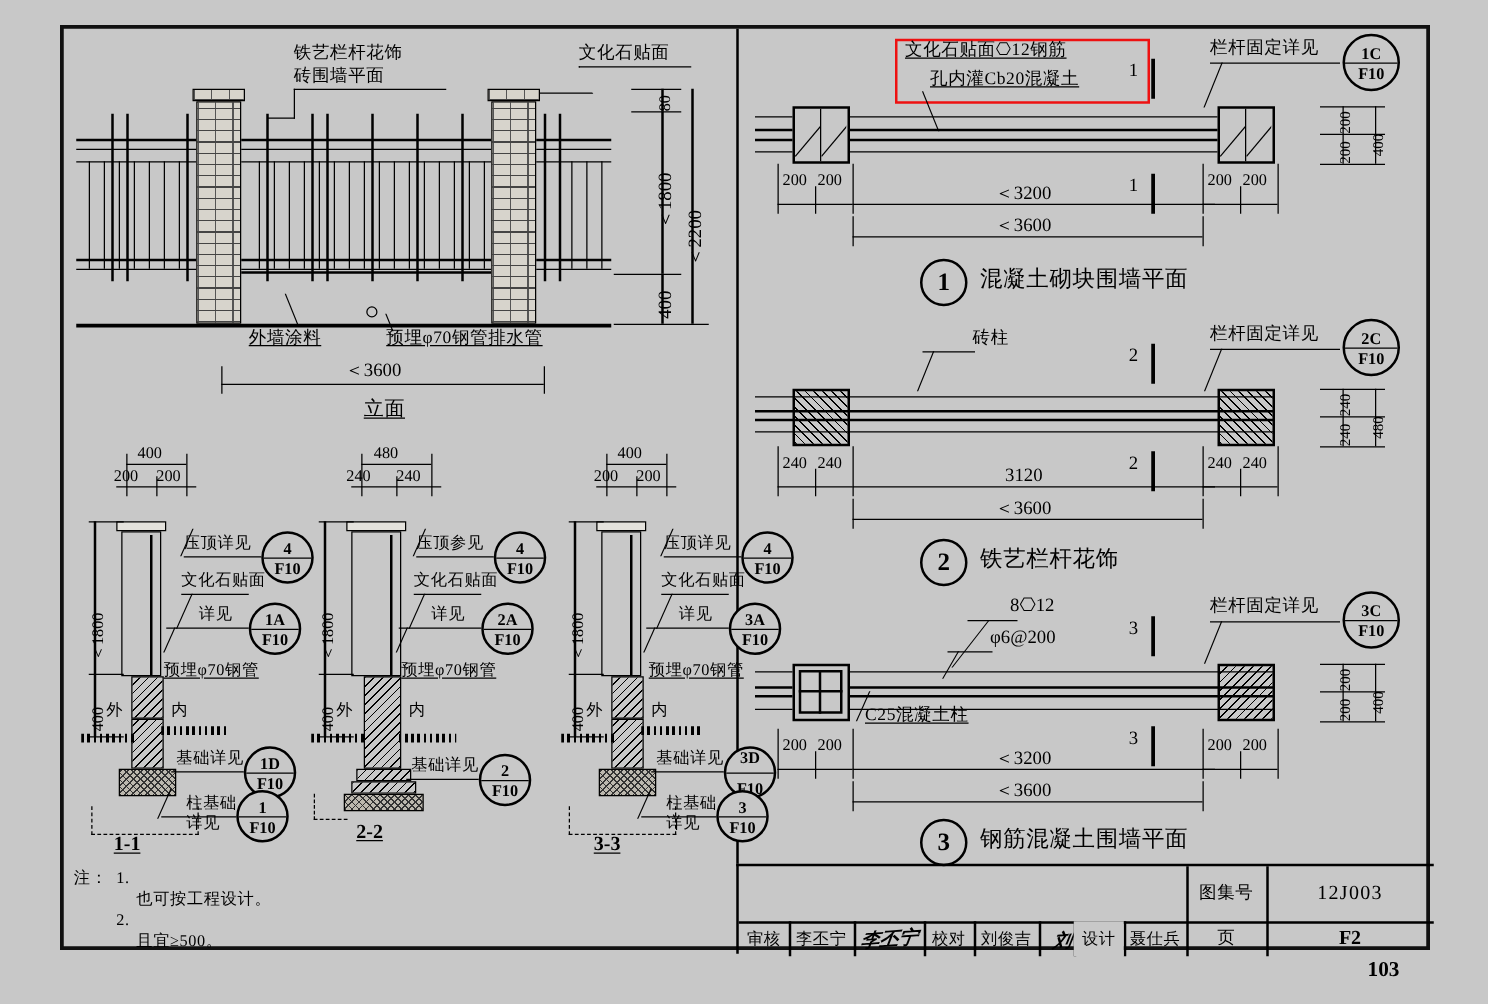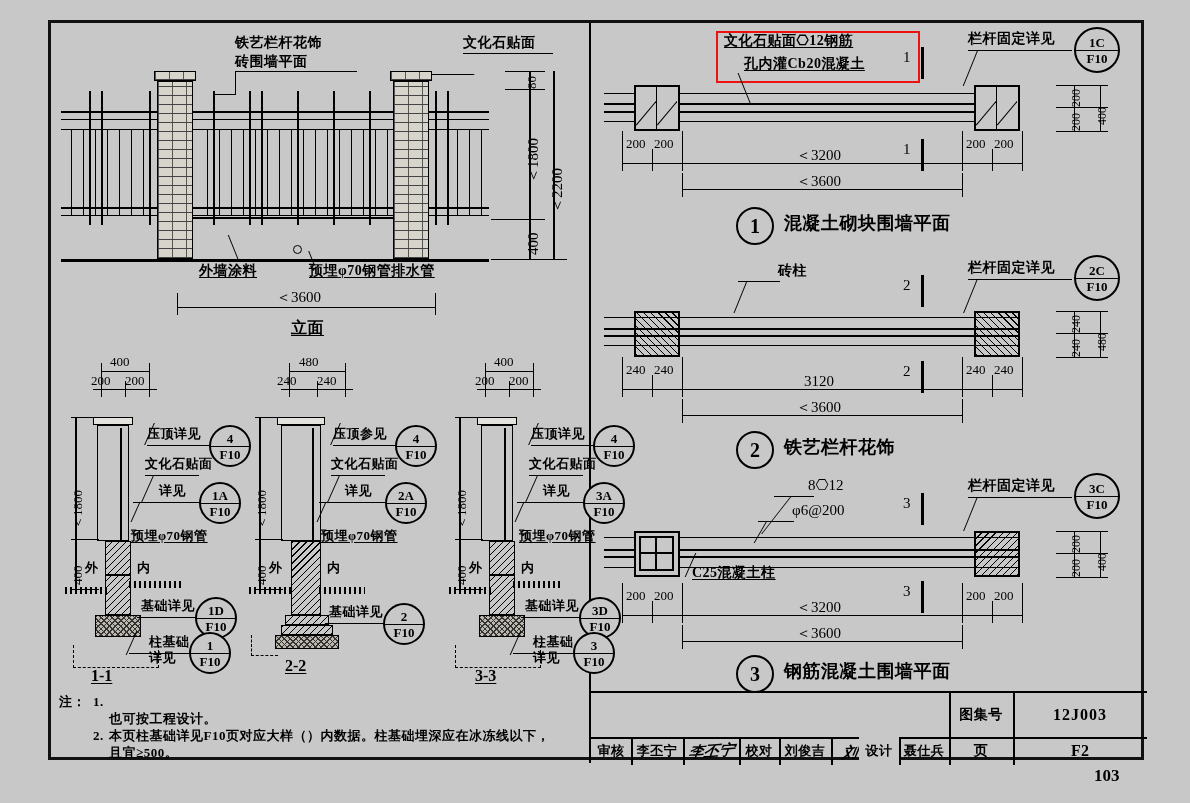--- a/index.html
+++ b/index.html
@@ -8,21 +8,21 @@
     background:#c8c8c8;
     font-family:"Liberation Serif","DejaVu Serif",serif;
     position:relative;overflow:hidden;
   }
   #sheet{
     position:absolute;left:48px;top:20px;width:1096px;height:740px;
     border:3px solid #111;background:#c8c8c8;box-sizing:border-box;
   }
   .abs{position:absolute;}
   .txt{font-family:"Liberation Serif","DejaVu Serif",serif;color:#000;white-space:nowrap;line-height:1.15;}
-  .cn{font-weight:bold;letter-spacing:.5px;} .f12{font-size:12px;} .f13{font-size:13px;}
+  .cn{font-weight:normal;letter-spacing:.5px;} .f12{font-size:12px;} .f13{font-size:13px;}
   .f14{font-size:14px;} .f15{font-size:15px;} .f16{font-size:16px;}
   .f18{font-size:18px;} .f22{font-size:22px;}
   .ul{text-decoration:underline;text-underline-offset:2px;}
   .rot{transform:rotate(-90deg);transform-origin:left top;}
   .ln{position:absolute;background:#000;}
   .h1{height:1px;} .h2{height:2px;} .h3{height:3px;}
   .v1{width:1px;} .v2{width:2px;} .v3{width:3px;}
   .circ{position:absolute;border:2px solid #000;border-radius:50%;
         display:flex;flex-direction:column;align-items:center;justify-content:center;
         background:#c8c8c8;}
@@ -597,21 +597,21 @@
     <div class="circ" style="left:142px;top:133px;width:38px;height:38px;">
       <span class="top">3A</span>
       <span class="sep"></span>
       <span class="bot">F10</span>
     </div>
 
     <div class="abs txt cn f13 ul" style="left:78px;top:180px;">预埋φ70钢管</div>
 
     <div class="abs txt cn f13" style="left:84px;top:250px;">基础详见</div>
     <div class="ln h1" style="left:80px;top:268px;width:58px;"></div>
-    <div class="circ" style="left:138px;top:248px;width:38px;height:38px;">
+    <div class="circ" style="left:138px;top:248px;width:38px;height:38px;justify-content:space-between;">
       <span class="top">3D</span>
       <span class="sep"></span>
       <span class="bot">F10</span>
     </div>
 
     <div class="abs txt cn f13" style="left:92px;top:286px;">柱基础</div>
     <div class="abs txt cn f13" style="left:92px;top:302px;">详见</div>
     <div class="ln h1" style="left:72px;top:304px;width:60px;"></div>
     <div class="abs" style="left:52px;top:282px;width:22px;height:24px;border-right:1px solid #000;transform:skewX(-24deg);"></div>
     <div class="circ" style="left:132px;top:283px;width:38px;height:38px;">
@@ -621,37 +621,36 @@
     </div>
 
     <div class="abs txt f16 ul" style="left:34px;top:318px;font-weight:bold;">3-3</div>
   </div>
 
   <div class="abs" style="left:4px;top:668px;width:534px;height:68px;">
     <div class="abs txt cn f13" style="left:4px;top:4px;">注：</div>
     <div class="abs txt cn f13" style="left:38px;top:4px;">1.</div>
     <div class="abs txt cn f13" style="left:54px;top:21px;">也可按工程设计。</div>
     <div class="abs txt cn f13" style="left:38px;top:38px;">2.</div>
-    <div class="abs txt cn f13" style="left:54px;top:38px;">本页柱基础详见F10页对应大样（）内数据。柱基础埋深应在冰冻线以下，</div>
     <div class="abs txt cn f13" style="left:54px;top:55px;">且宜≥500。</div>
   </div>
 
   <div class="abs" style="left:538px;top:668px;width:558px;height:72px;border-left:2px solid #000;border-top:2px solid #000;box-sizing:border-box;">
 
     <div class="ln h2" style="left:0;top:44px;width:556px;"></div>
 
     <div class="ln v2" style="left:358px;top:0;height:72px;"></div>
     <div class="ln v2" style="left:422px;top:0;height:72px;"></div>
 
 
     <div class="abs" style="left:358px;top:0;width:64px;height:44px;display:flex;align-items:center;justify-content:center;">
       <span class="txt cn f14">图集号</span>
     </div>
     <div class="abs" style="left:422px;top:0;width:134px;height:44px;display:flex;align-items:center;justify-content:center;">
-      <span class="txt f16" style="font-weight:bold;letter-spacing:1px;">12J003</span>
+      <span class="txt f16" style="font-weight:normal;letter-spacing:1px;">12J003</span>
     </div>
     <div class="abs" style="left:358px;top:44px;width:64px;height:28px;display:flex;align-items:center;justify-content:center;">
       <span class="txt cn f14">页</span>
     </div>
     <div class="abs" style="left:422px;top:44px;width:134px;height:28px;display:flex;align-items:center;justify-content:center;">
       <span class="txt f16" style="font-weight:bold;">F2</span>
     </div>
 
     <div class="ln v2" style="left:40px;top:44px;height:28px;"></div>
     <div class="ln v2" style="left:92px;top:44px;height:28px;"></div>

